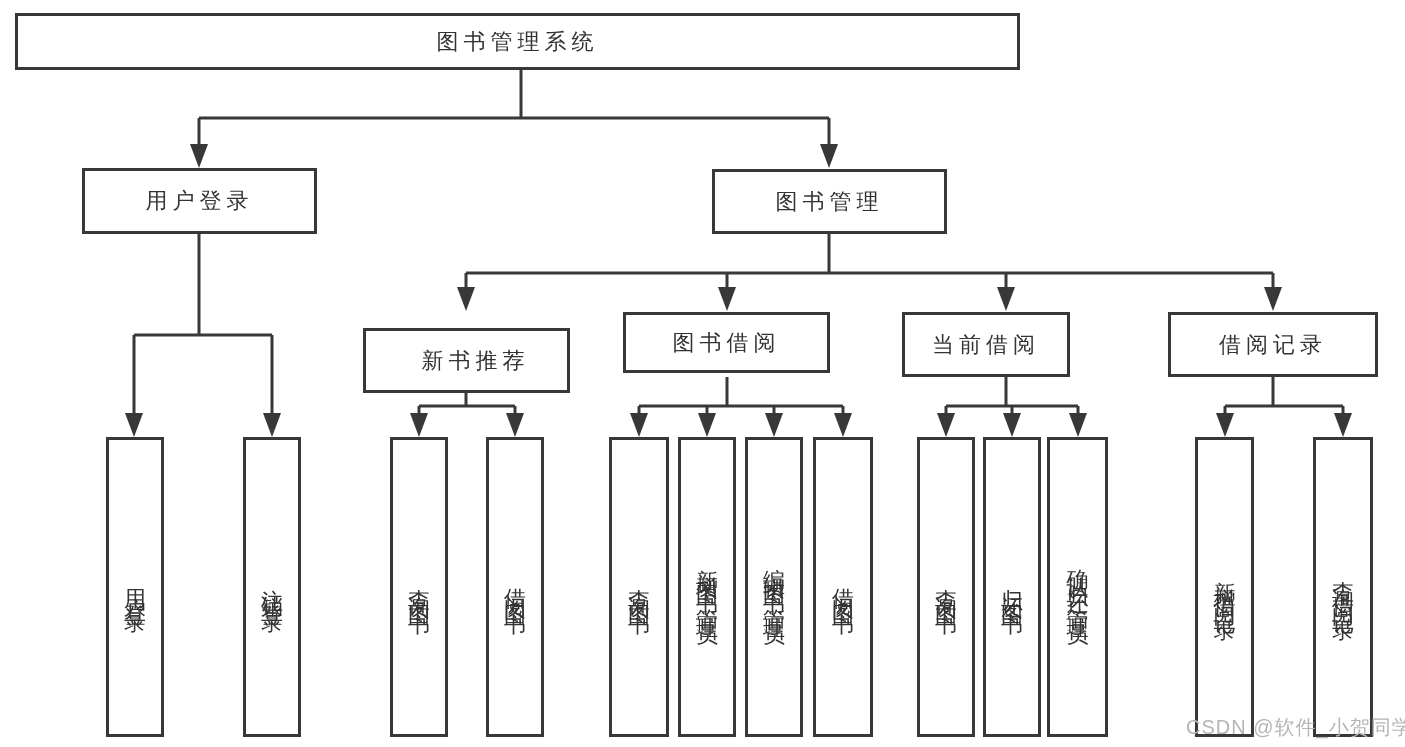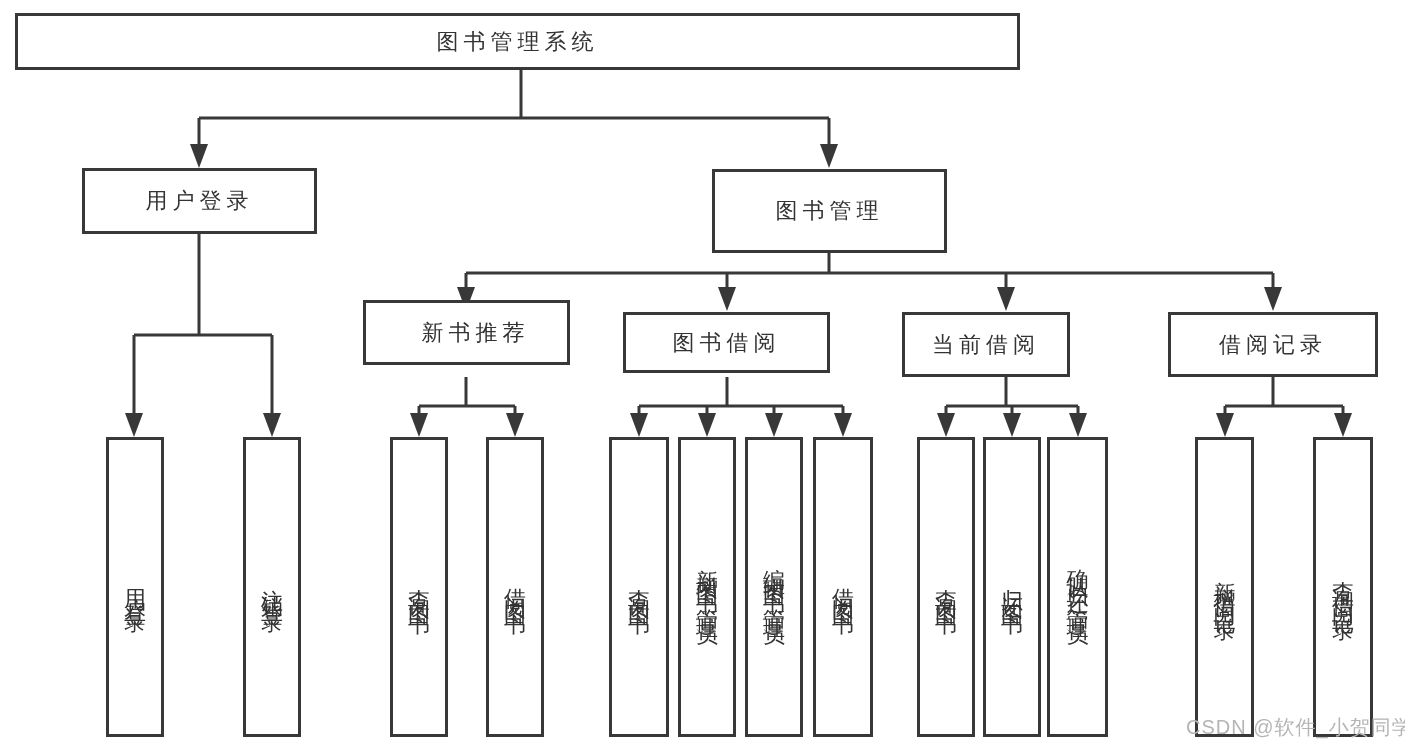--- a/index.html
+++ b/index.html
@@ -95,25 +95,25 @@
              M1225 437 l-9 -24 h18 z M1343 437 l-9 -24 h18 z" fill="#383838" stroke="none"></path>
   </svg>
 
   <div class="hbox" style="left:15px; top:13px; width:1005px; height:57px;">
     <span>图书管理系统</span>
   </div>
 
   <div class="hbox" style="left:82px; top:168px; width:235px; height:66px;">
     <span>用户登录</span>
   </div>
-  <div class="hbox" style="left:712px; top:169px; width:235px; height:84px;">
+  <div class="hbox" style="left:712px; top:169px; width:235px; height:65px;">
     <span>图书管理</span>
   </div>
 
-  <div class="hbox" style="left:363px; top:300px; width:207px; height:65px;padding-left:18px;">
+  <div class="hbox" style="left:363px; top:328px; width:207px; height:65px;padding-left:18px;">
     <span>新书推荐</span>
   </div>
   <div class="hbox" style="left:623px; top:312px; width:207px; height:61px;">
     <span>图书借阅</span>
   </div>
   <div class="hbox" style="left:902px; top:312px; width:168px; height:65px;">
     <span>当前借阅</span>
   </div>
   <div class="hbox" style="left:1168px; top:312px; width:210px; height:65px;">
     <span>借阅记录</span>

